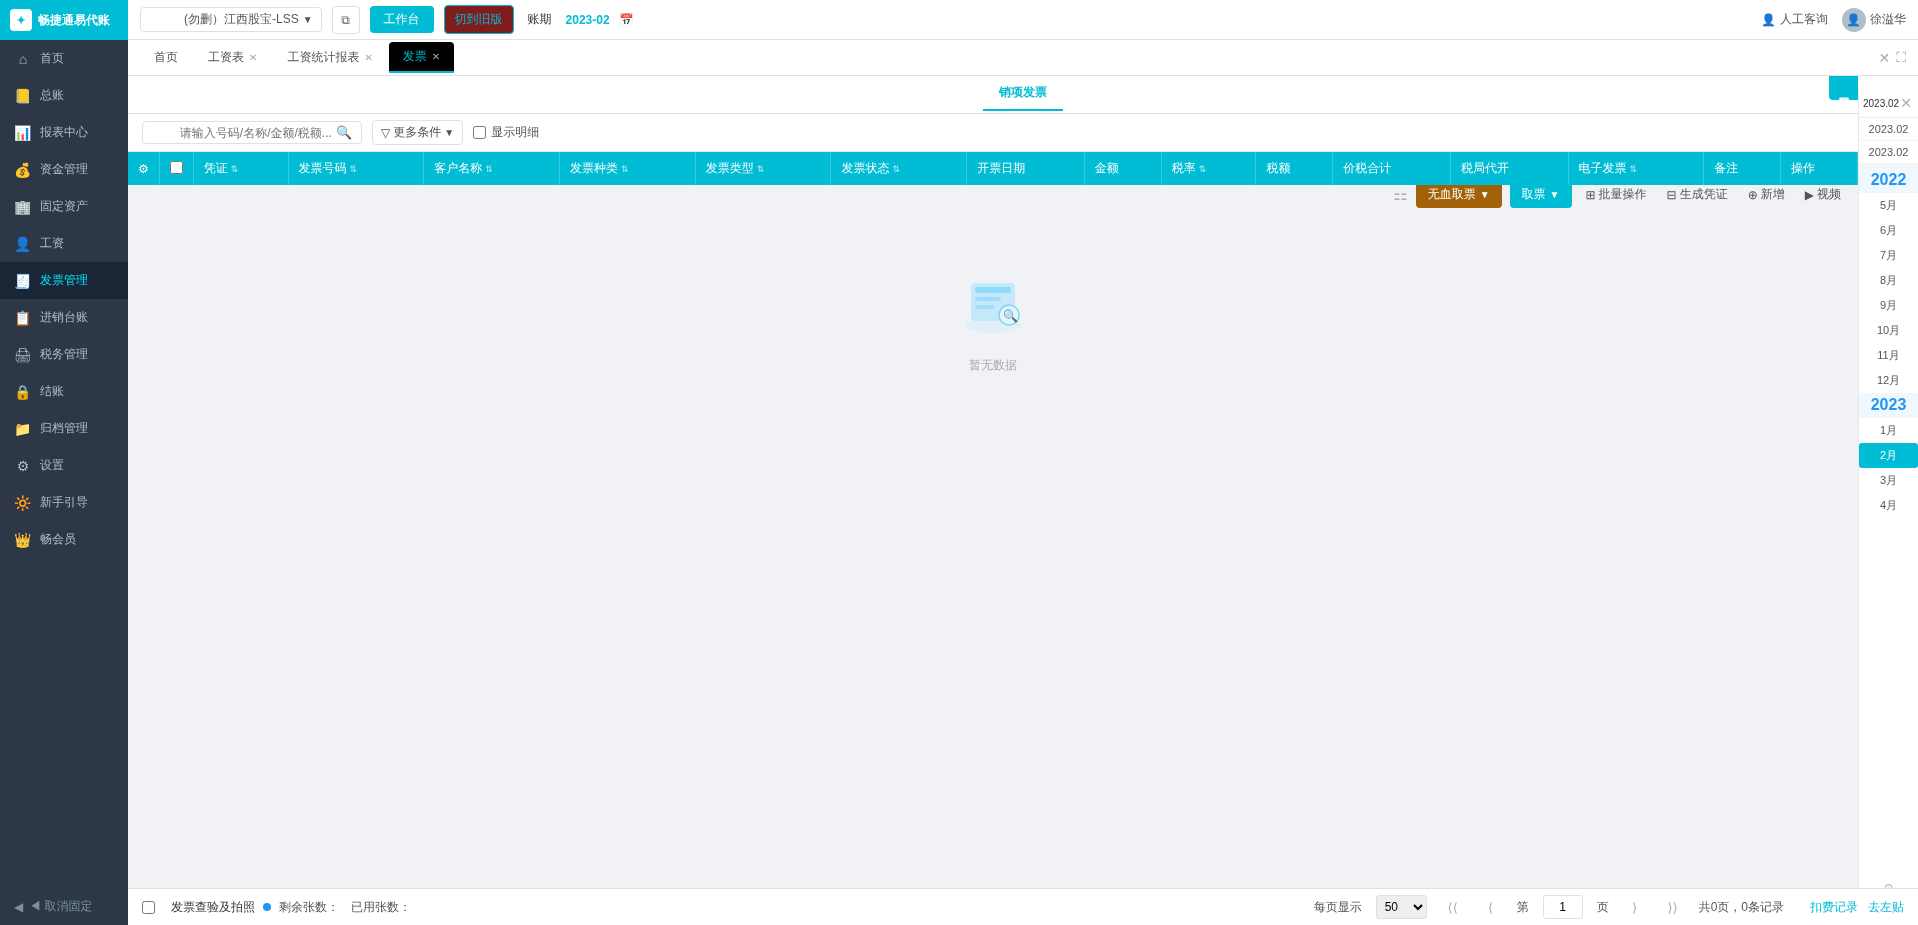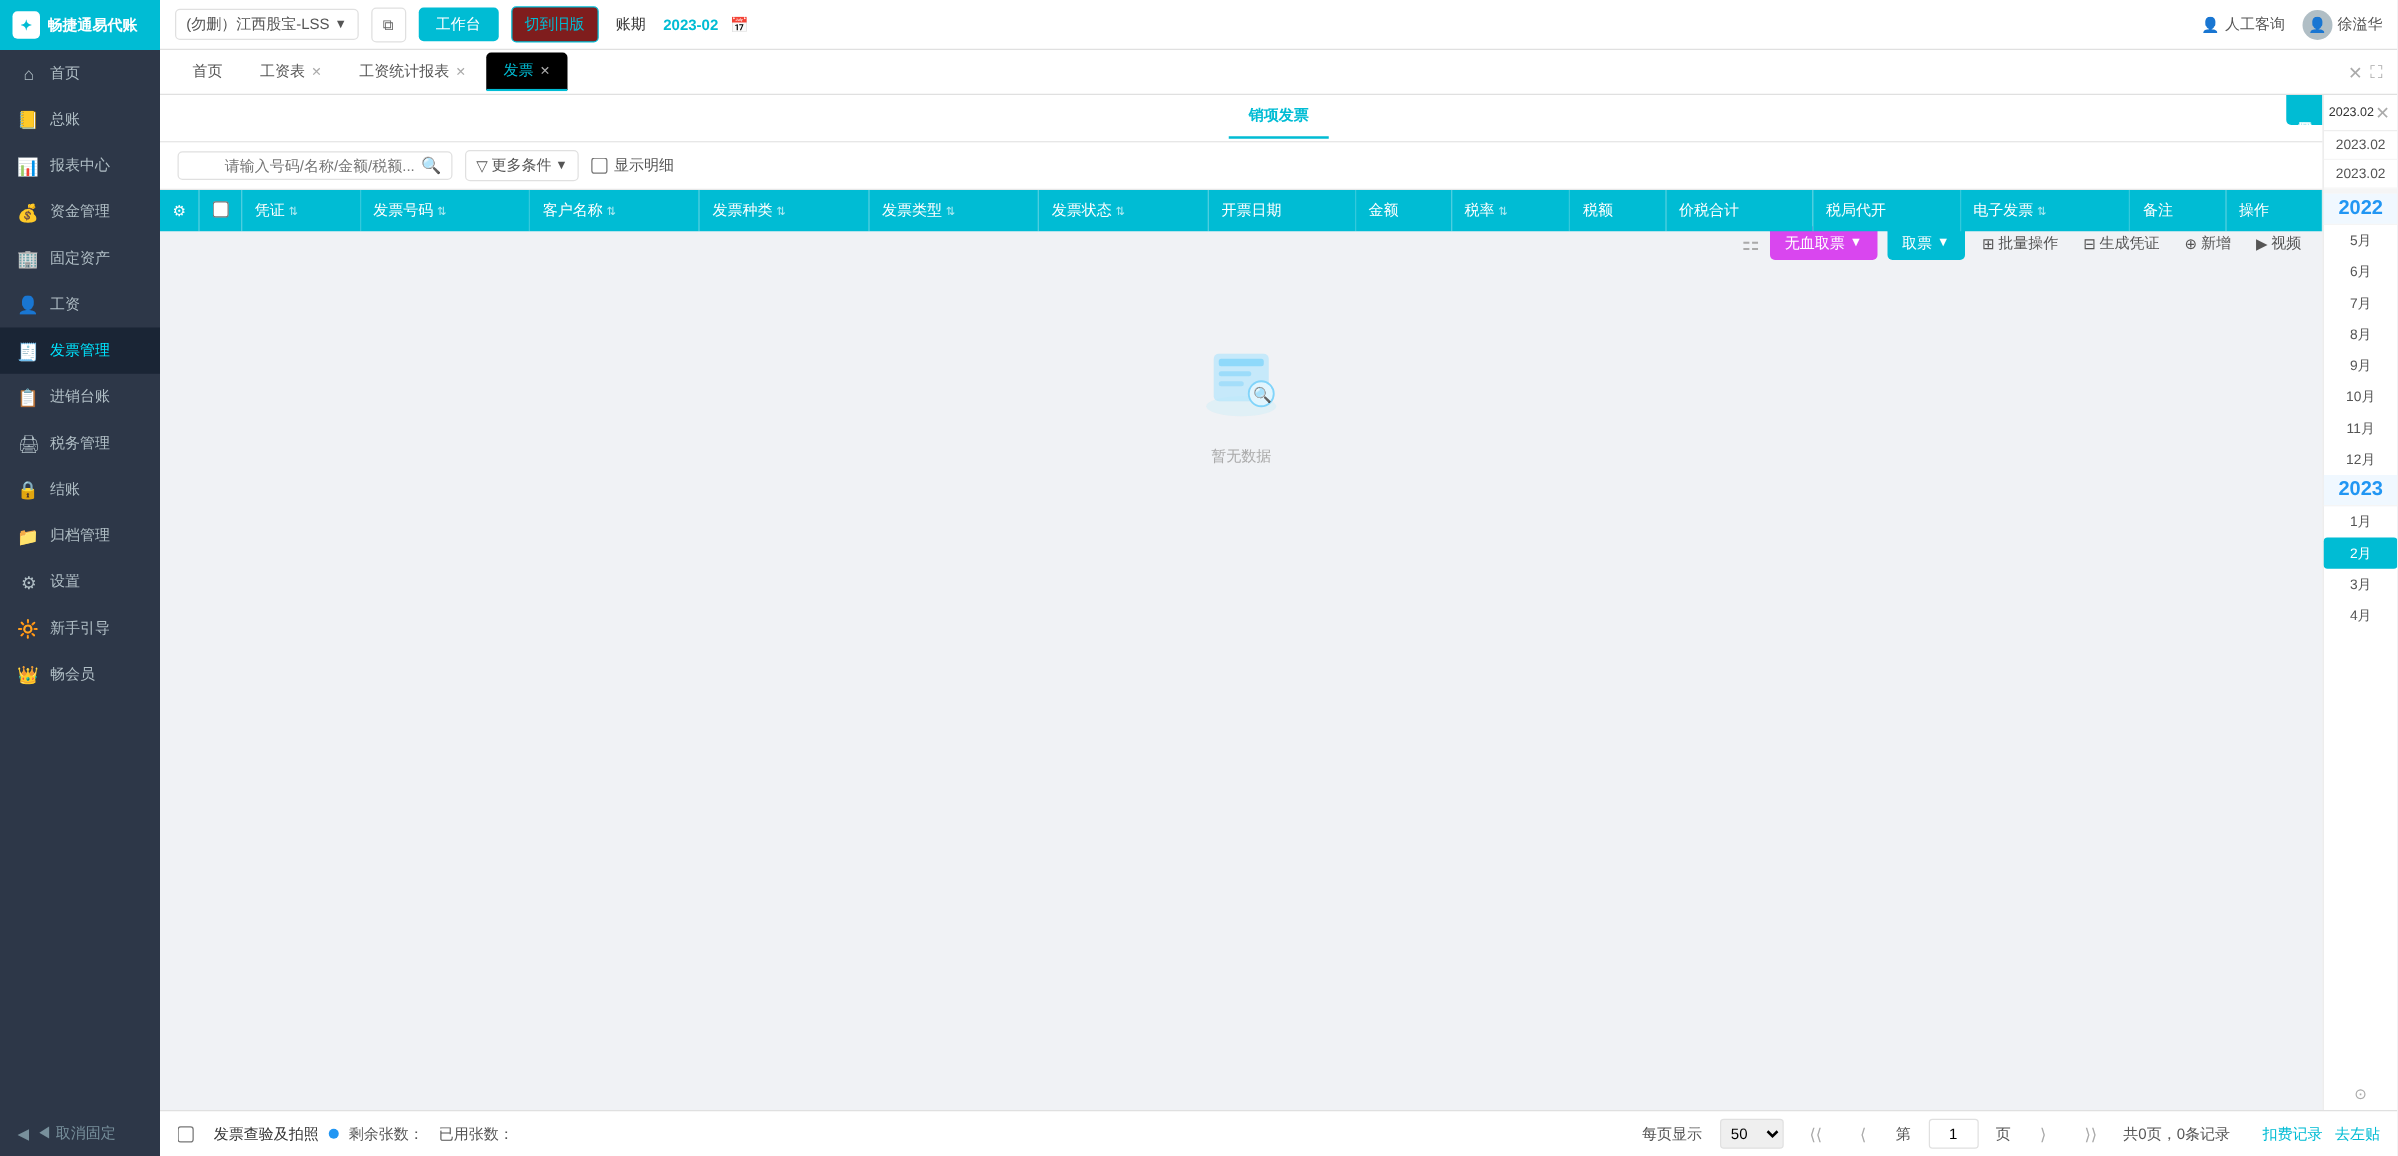--- a/index.html
+++ b/index.html
@@ -68,21 +68,21 @@
       align-items: center;
       padding: 0 12px;
       height: 40px;
       gap: 10px;
     }
     .company-selector {
       display: flex; align-items: center; gap: 4px;
       border: 1px solid #e0e0e0; border-radius: 4px;
       padding: 3px 8px; cursor: pointer; color: #555;
     }
-    .company-selector .company-label { font-size: 12px; }
+    .company-selector .company-label { font-size: 12px; margin-left: 35px; }
     .copy-icon-btn {
       border: 1px solid #e0e0e0; border-radius: 4px;
       width: 28px; height: 28px; display: flex; align-items: center; justify-content: center;
       cursor: pointer; color: #666;
     }
     .workbench-btn {
       background: #00bcd4; color: white; border: none; border-radius: 4px;
       padding: 5px 14px; cursor: pointer; font-size: 12px;
     }
     .old-version-btn {
@@ -169,21 +169,21 @@
     .search-box input {
       border: none; outline: none; font-size: 12px; color: #999; width: 100%; text-align: right;
     }
     .search-icon { color: #aaa; font-size: 13px; }
     .filter-btn {
       display: flex; align-items: center; gap: 3px;
       color: #555; cursor: pointer; font-size: 12px;
       padding: 3px 8px; border: 1px solid #e0e0e0; border-radius: 4px;
     }
     .display-detail { display: flex; align-items: center; gap: 5px; color: #555; cursor: pointer; font-size: 12px; }
-    .btn-green { background: #d946ef; color: white; border: none; border-radius: 4px; padding: 5px 12px; cursor: pointer; font-size: 12px; display: flex; align-items: center; gap: 4px; }
+    .btn-green { background: #a16207; color: white; border: none; border-radius: 4px; padding: 5px 12px; cursor: pointer; font-size: 12px; display: flex; align-items: center; gap: 4px; }
     .btn-cyan { background: #00bcd4; color: white; border: none; border-radius: 4px; padding: 5px 12px; cursor: pointer; font-size: 12px; display: flex; align-items: center; gap: 4px; }
     .btn-text { background: none; border: none; color: #555; cursor: pointer; font-size: 12px; display: flex; align-items: center; gap: 3px; padding: 5px 6px; }
 
     
     .table-area {
       flex: 1;
       overflow: auto;
       position: relative;
     }
     .data-table {
@@ -238,21 +238,21 @@
     .page-btn { width: 24px; height: 24px; display: flex; align-items: center; justify-content: center; cursor: pointer; color: #aaa; border: none; background: none; font-size: 13px; }
     .page-input { width: 40px; border: 1px solid #e0e0e0; border-radius: 3px; text-align: center; height: 24px; font-size: 12px; }
     .per-page-select { border: 1px solid #e0e0e0; border-radius: 3px; height: 24px; font-size: 12px; padding: 0 4px; }
     .footer-links { display: flex; gap: 10px; margin-left: 12px; }
     .footer-link { color: #00bcd4; text-decoration: none; font-size: 12px; cursor: pointer; }
 
     
     .date-panel {
       position: absolute;
       right: 0;
-      top: 0;
+      top: 13px;
       width: 60px;
       background: white;
       border-left: 1px solid #e8e8e8;
       height: 100%;
       display: flex;
       flex-direction: column;
       z-index: 100;
     }
     .date-panel-header {
       padding: 6px 4px;

